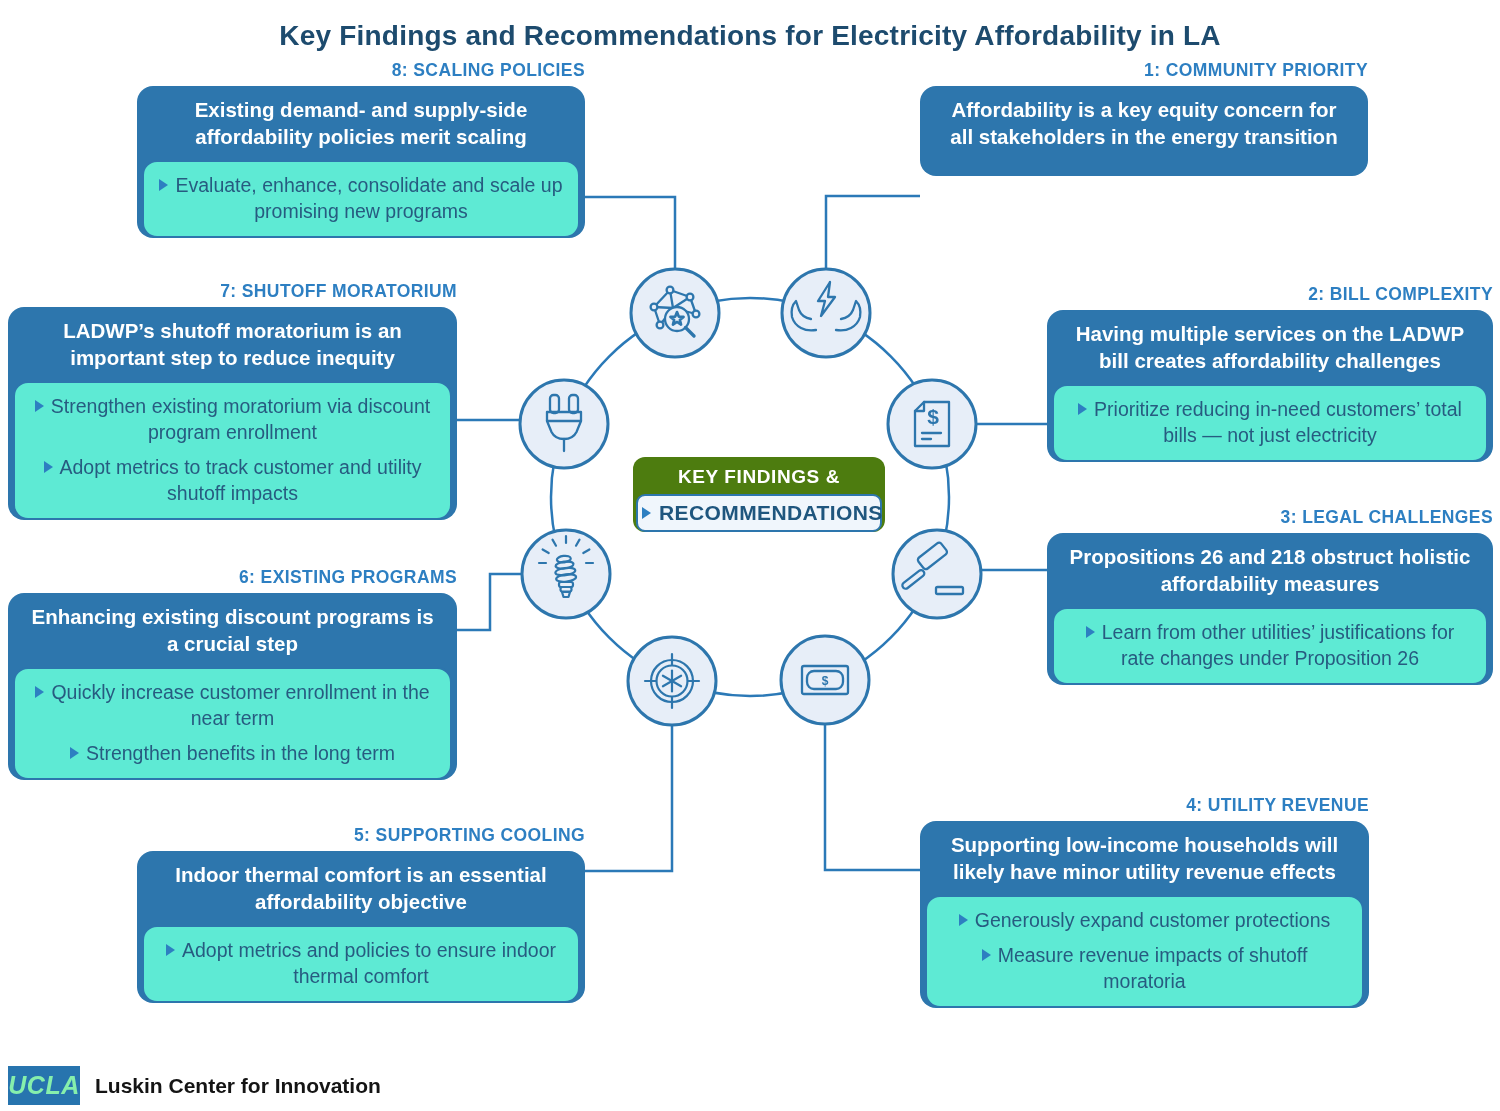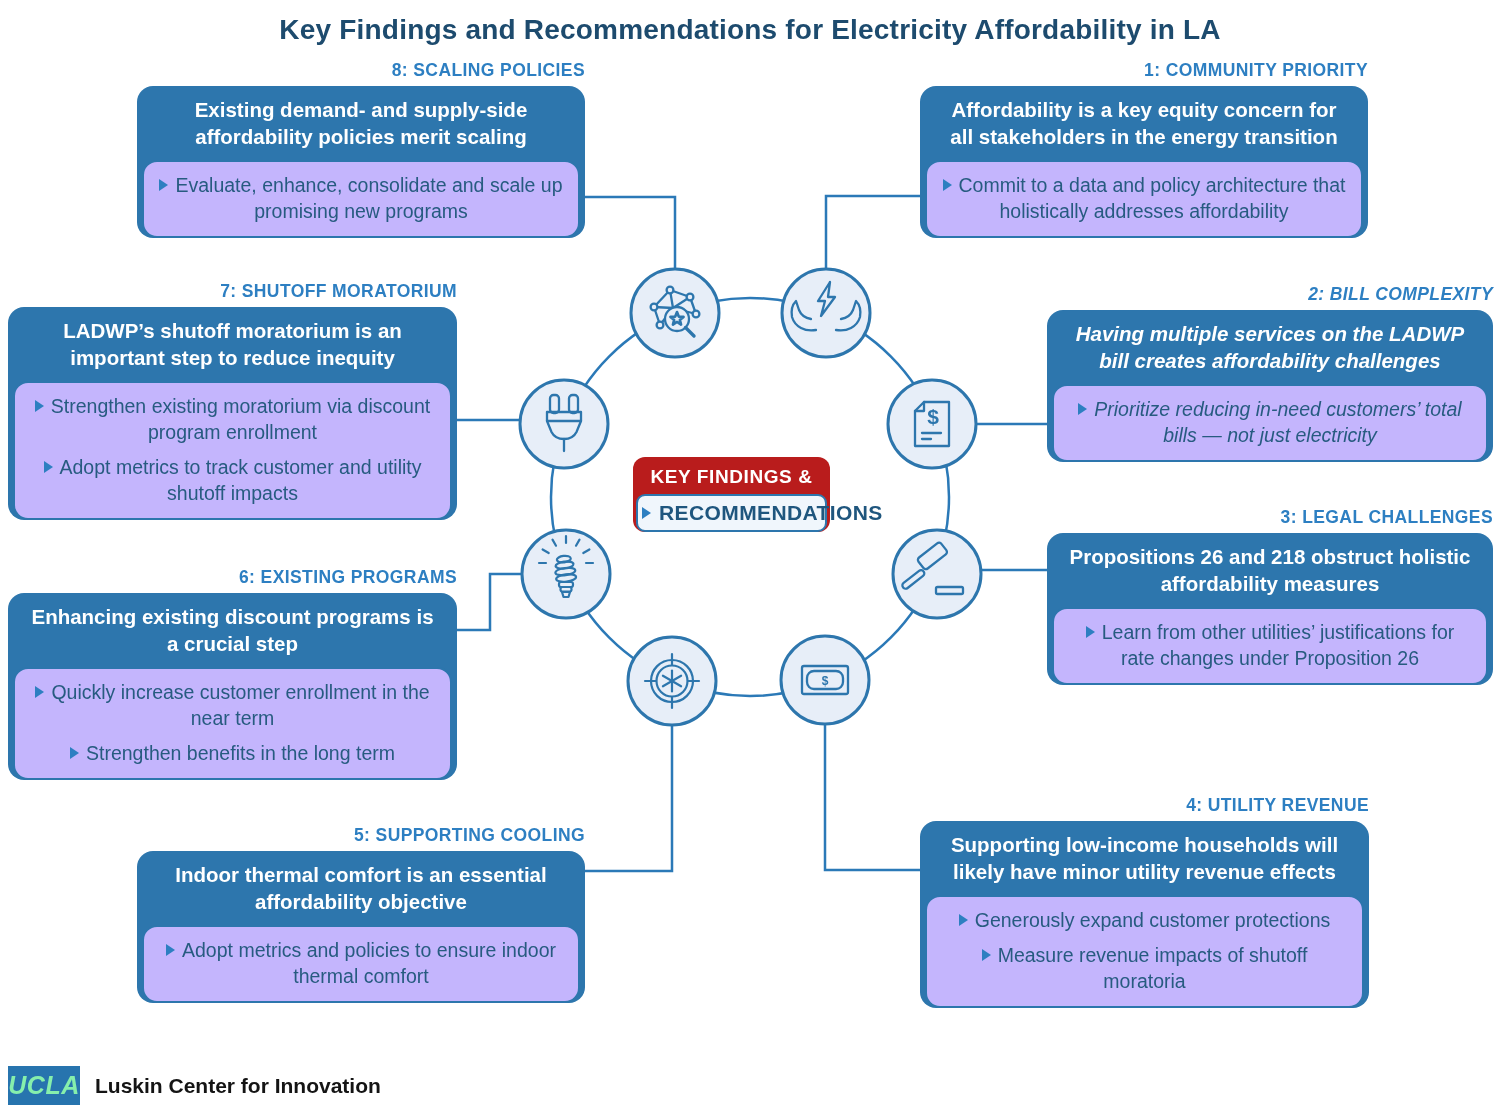--- a/index.html
+++ b/index.html
@@ -1,34 +1,34 @@
 <!DOCTYPE html>
 <html><head>
 <meta charset="utf-8">
 <style>
   html,body{margin:0;padding:0;}
   body{width:1500px;height:1111px;position:relative;background:#ffffff;overflow:hidden;
        font-family:"Liberation Sans","DejaVu Sans",sans-serif;}
-  .title{position:absolute;top:14px;left:0;width:100%;text-align:center;
+  .title{position:absolute;top:20px;left:0;width:100%;text-align:center;
          font-size:28px;font-weight:700;color:#1d4b6e;letter-spacing:0.2px;}
   .diagram-svg{position:absolute;left:0;top:0;}
   .section{position:absolute;}
   .sec-label{height:20px;margin-bottom:6px;text-align:right;font-size:17.5px;font-weight:700;
              color:#2d7fc2;letter-spacing:0.4px;}
   .card{background:#2d76ad;border-radius:16px;}
   .card-header{padding:11px 18px 26px;color:#ffffff;font-size:20.5px;line-height:1.3;
                font-weight:700;text-align:center;}
-  .card-body{margin:-16px 5px 4px;background:#c4b5fd;border:2.5px solid #2d76ad;border-radius:15px;
+  .card-body{margin:-16px 5px 4px;background:#5eead4;border:2.5px solid #2d76ad;border-radius:15px;
              padding:11px 13px;position:relative;}
   .bullet{font-size:19.5px;line-height:1.33;color:#275b80;text-align:center;}
   .bullet + .bullet{margin-top:9px;}
   .tri{display:inline-block;width:0;height:0;border-left:9px solid #2d7fc1;
        border-top:6px solid transparent;border-bottom:6px solid transparent;
        margin-right:7px;transform:translateY(-1px);}
-  .center-card{position:absolute;left:633px;top:457px;width:197px;background:#b91c1c;
+  .center-card{position:absolute;left:633px;top:457px;width:252px;background:#4d7c0f;
                border-radius:12px;}
   .center-header{color:#ffffff;font-weight:700;font-size:19px;letter-spacing:0.6px;
                  text-align:center;padding:9px 4px 15px;}
   .center-body{margin:-9px 3px 0;background:#f0f6fc;border:2.5px solid #2d76ad;border-radius:9px;
                text-align:center;padding:5px 4px;color:#1f567e;font-weight:600;font-size:21px;
                letter-spacing:0.4px;white-space:nowrap;}
   .center-body .tri{border-left-color:#2d7fc1;margin-right:8px;}
   .footer{position:absolute;left:8px;top:1066px;display:flex;align-items:center;gap:15px;}
   .ucla-logo{width:72px;height:39px;background:#2774ae;color:#86efac;display:flex;
              align-items:center;justify-content:center;font-style:italic;font-weight:700;
@@ -158,38 +158,35 @@
     <div class="card-body">
       <div class="bullet"><span class="tri"></span><span>Evaluate, enhance, consolidate and scale up promising new programs</span></div>
     </div>
   </div>
 </div>
 
 <div class="section" style="left:920px;top:60px;width:448px;">
   <div class="sec-label">1: COMMUNITY PRIORITY</div>
   <div class="card">
     <div class="card-header">Affordability is a key equity concern for all stakeholders in the energy transition</div>
-    <div class="card-body">
-      <div class="bullet"><span class="tri"></span><span>Commit to a data and policy architecture that holistically addresses affordability</span></div>
-    </div>
   </div>
 </div>
 
 <div class="section" style="left:8px;top:281px;width:449px;">
   <div class="sec-label">7: SHUTOFF MORATORIUM</div>
   <div class="card">
     <div class="card-header">LADWP’s shutoff moratorium is an important step to reduce inequity</div>
     <div class="card-body">
       <div class="bullet"><span class="tri"></span><span>Strengthen existing moratorium via discount program enrollment</span></div>
       <div class="bullet"><span class="tri"></span><span>Adopt metrics to track customer and utility shutoff impacts</span></div>
     </div>
   </div>
 </div>
 
-<div class="section" style="left:1047px;top:284px;width:446px;font-style:italic;">
+<div class="section" style="left:1047px;top:284px;width:446px;">
   <div class="sec-label">2: BILL COMPLEXITY</div>
   <div class="card">
     <div class="card-header">Having multiple services on the LADWP bill creates affordability challenges</div>
     <div class="card-body">
       <div class="bullet"><span class="tri"></span><span>Prioritize reducing in-need customers’ total bills — not just electricity</span></div>
     </div>
   </div>
 </div>
 
 <div class="section" style="left:8px;top:567px;width:449px;">

